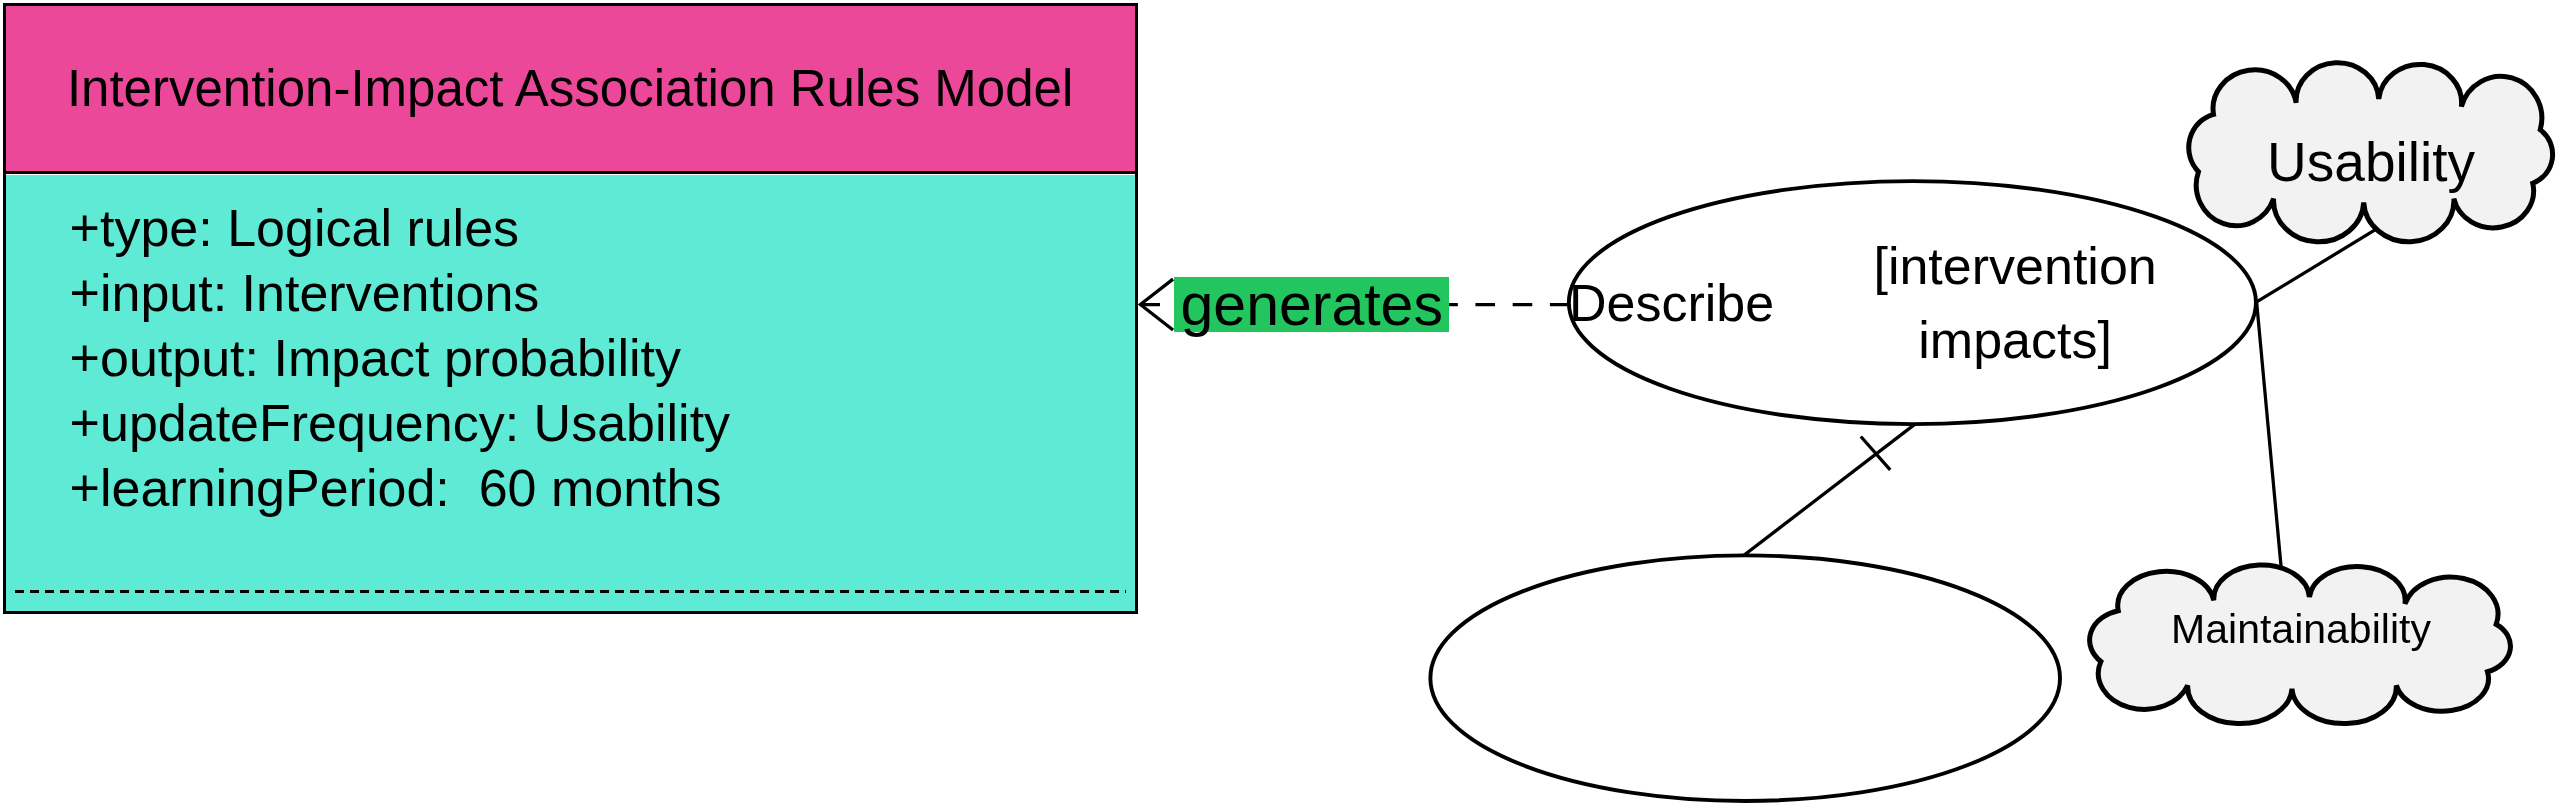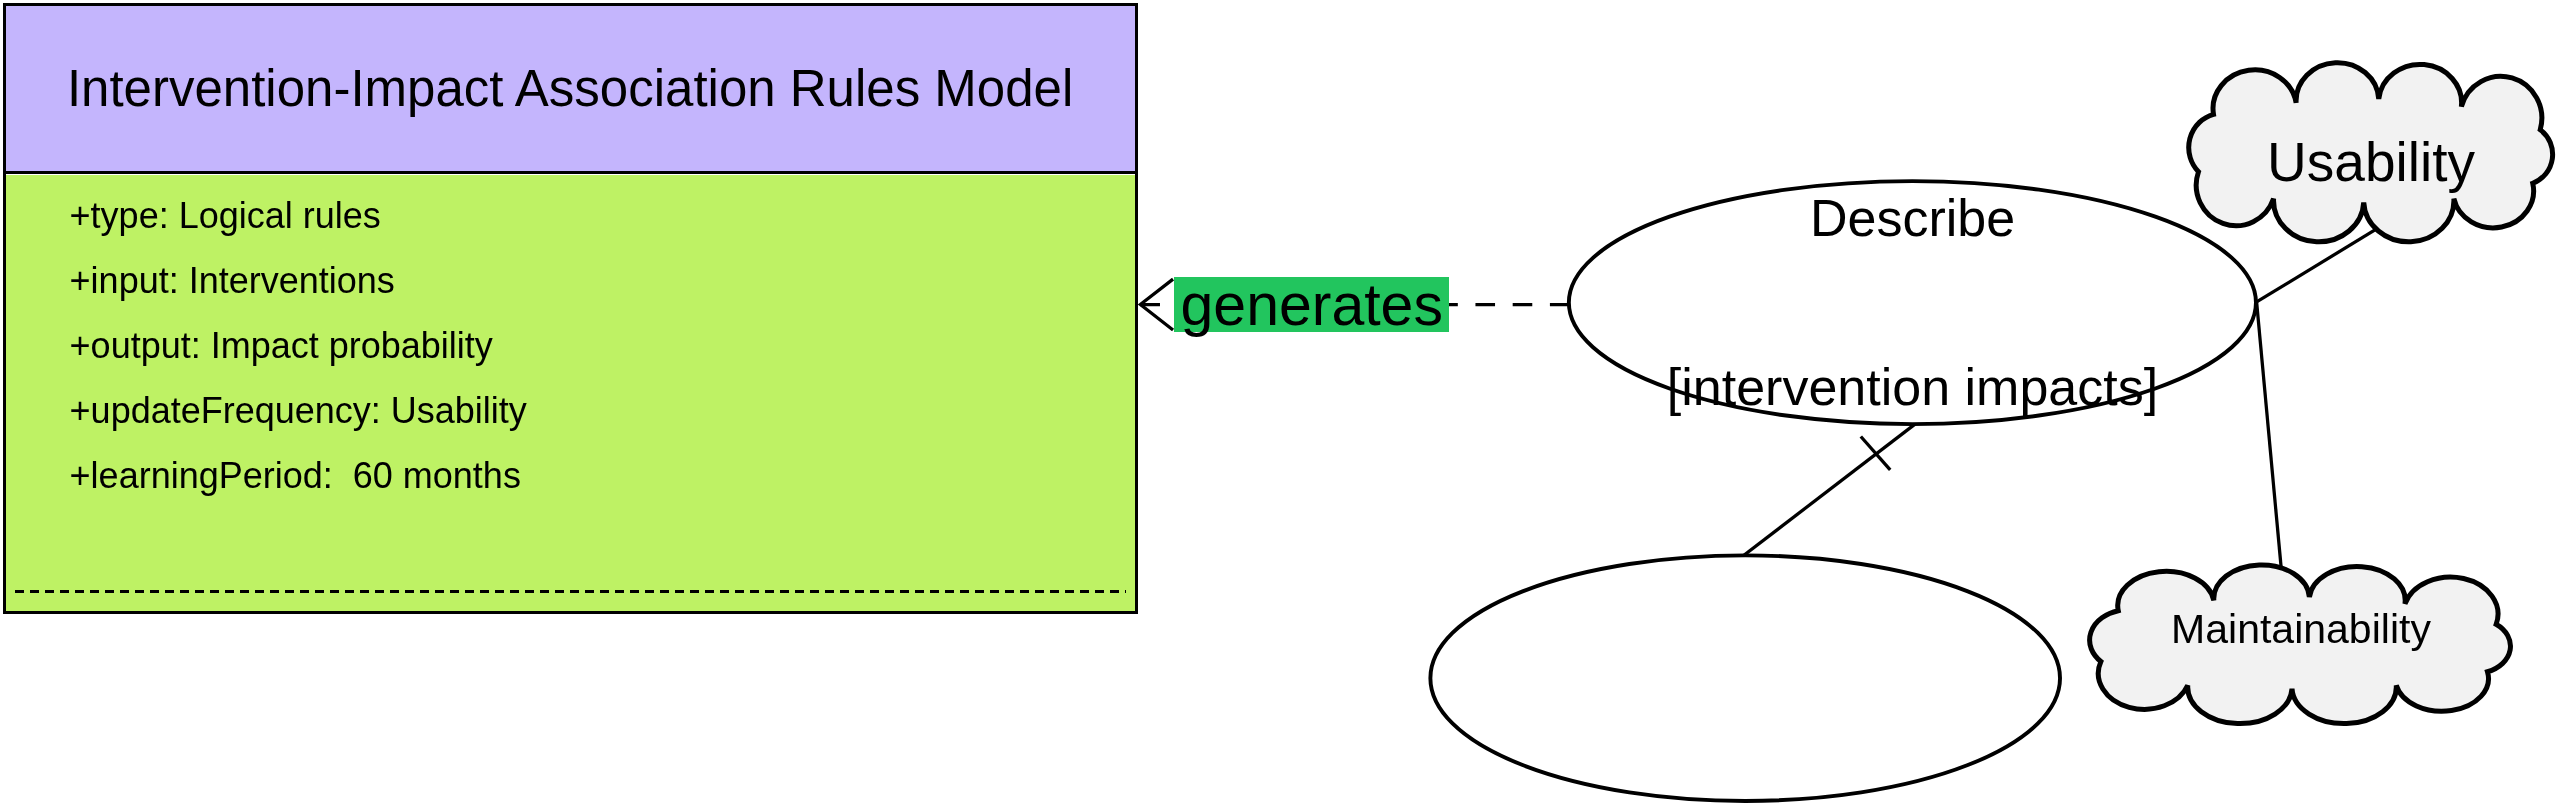--- a/index.html
+++ b/index.html
@@ -35,31 +35,31 @@
     box-sizing: border-box;
   }
   .class-title {
     height: 165px;
     border-bottom: 3.3px solid #000;
     display: flex;
     align-items: center;
     justify-content: center;
     font-size: 51px;
     white-space: nowrap;
-    background: #c4b5fd;
+    background: #ec4899;
   }
   .class-attrs {
     position: absolute;
     left: 0;
     top: 169px;
     right: 0;
     bottom: 0;
-    background: #bef264;
-    padding: 8px 0 0 64px;
-    font-size: 36px;
+    background: #5eead4;
+    padding: 21px 0 0 64px;
+    font-size: 52px;
     line-height: 65px;
     box-sizing: border-box;
   }
   .attr-line { white-space: pre; }
   .dotted-sep {
     position: absolute;
     left: 9.1px;
     right: 9.1px;
     bottom: 17.6px;
     height: 3.3px;
@@ -81,21 +81,21 @@
     background: #22c55e;
     padding: 0 6.5px;
   }
   .describe-label {
     left: 1569px;
     top: 181px;
     width: 687px;
     height: 243px;
     font-size: 52px;
     line-height: 74px;
-    flex-direction: column;
+    flex-direction: row;
     justify-content: space-between;
   }
   .discover-label {
     left: 1430px;
     top: 555px;
     width: 630px;
     height: 246px;
     font-size: 51px;
     line-height: 65px;
     flex-direction: column;

